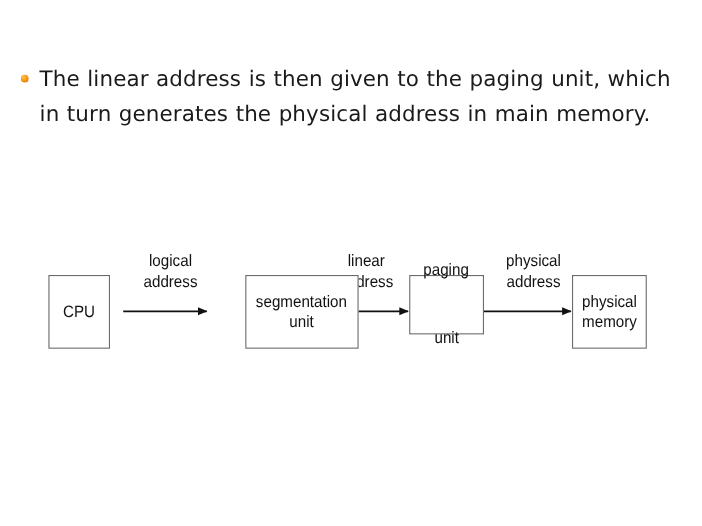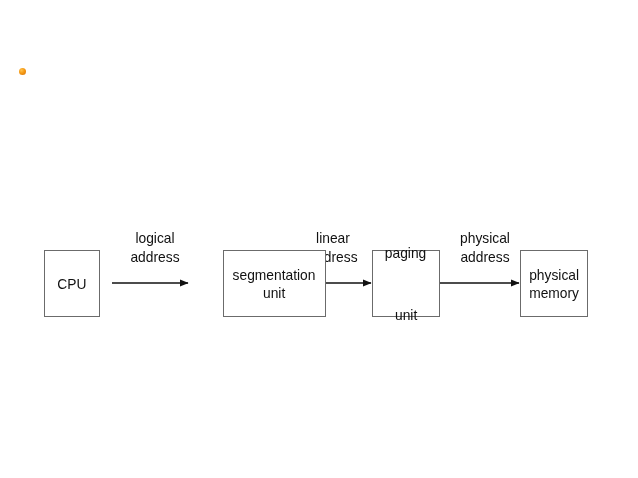--- a/index.html
+++ b/index.html
@@ -100,20 +100,21 @@
   }
 </style>
 </head>
 <body>
 
 <div id="slide">
 
   <div class="bullet-block">
     <div class="bullet-row">
       <span class="bullet-dot"></span>
+      <span class="bullet-text">The linear address is then given to the paging unit, which in turn generates the physical address in main memory.</span>
     </div>
   </div>
 
   <div id="diagram">
 
     <svg class="arrow-svg" viewBox="0 0 638 130">
       <defs>
         <marker id="ah" markerWidth="9" markerHeight="9" refX="8" refY="4.2" orient="auto" markerUnits="userSpaceOnUse">
           <path d="M0,0.6 L8.6,4.2 L0,7.8 z" fill="#111111"></path>
         </marker>
@@ -140,21 +141,21 @@
 
     <div class="dbox" style="left:44px; top:44px; width:56px; height:67px;">
       <span>CPU</span>
     </div>
 
     <div class="dbox" style="left:189px; top:44px; width:103px; height:67px;margin-left:34px;">
       <span>segmentation</span>
       <span>unit</span>
     </div>
 
-    <div class="dbox" style="left:372px; top:44px; width:68px; height:67px;gap:44px;">
+    <div class="dbox" style="left:372px; top:44px; width:68px; height:54px;gap:44px;">
       <span>paging</span>
       <span>unit</span>
     </div>
 
     <div class="dbox" style="left:520px; top:44px; width:68px; height:67px;">
       <span>physical</span>
       <span>memory</span>
     </div>
 
   </div>

